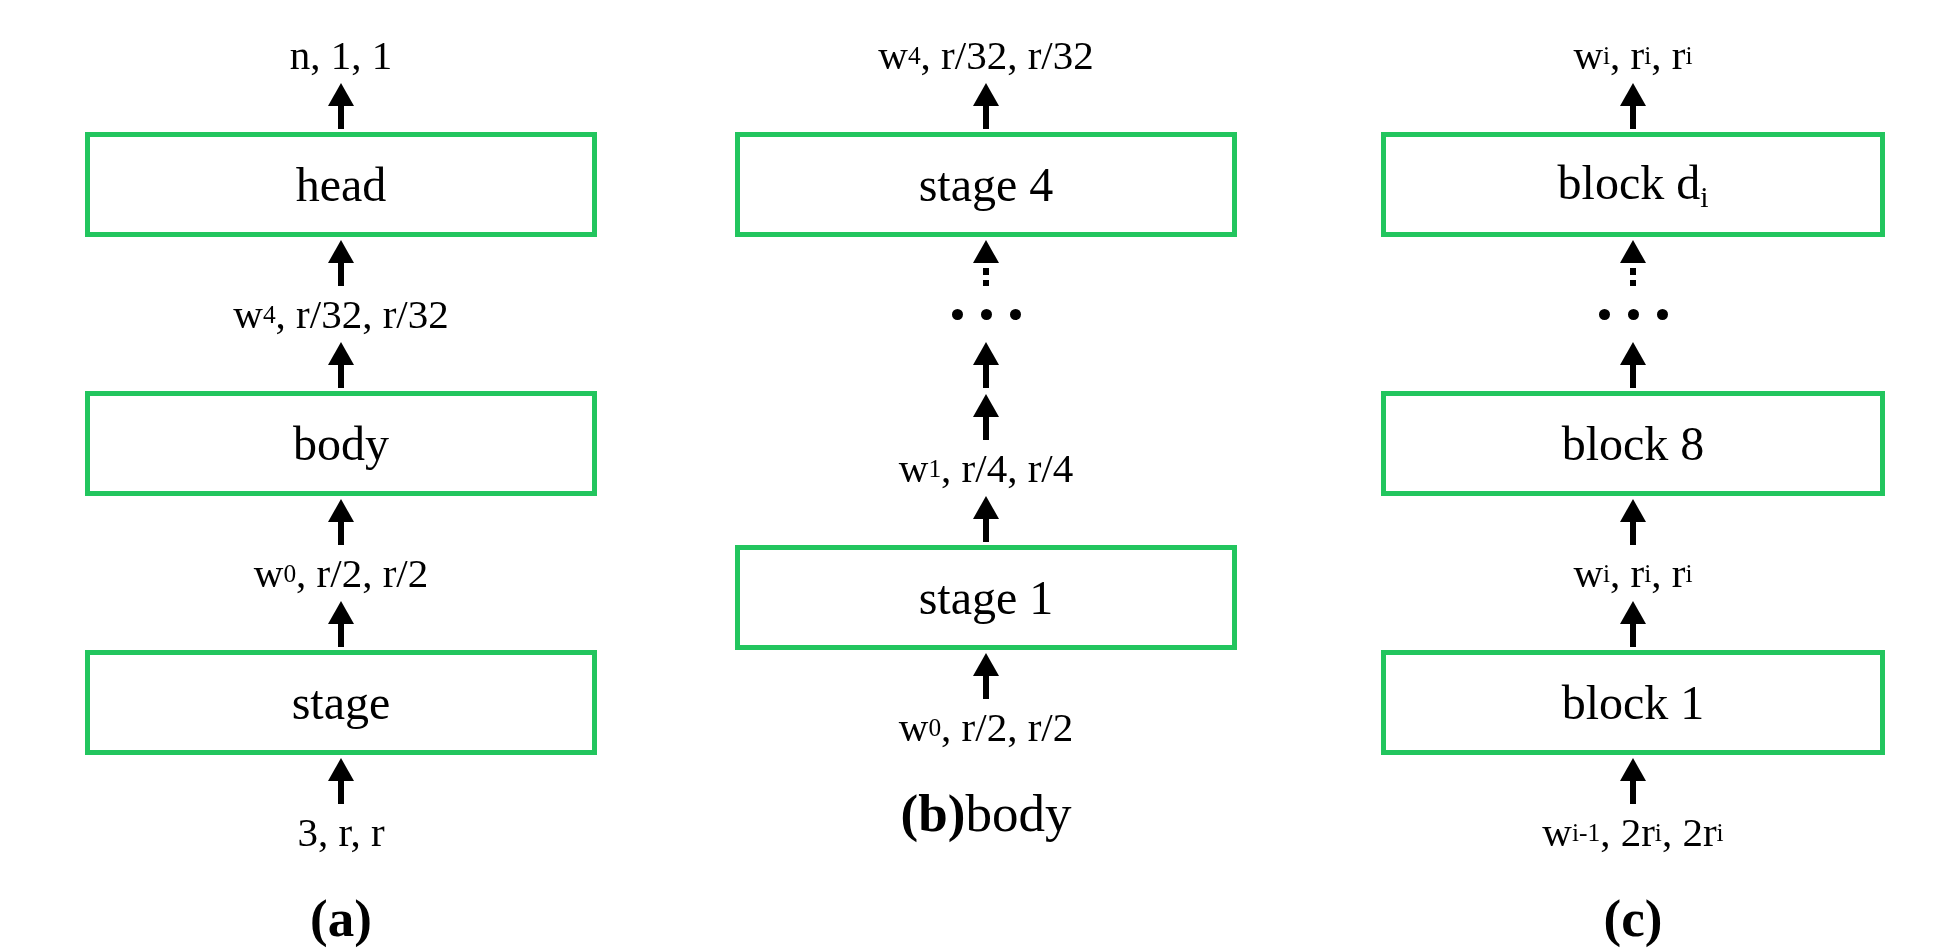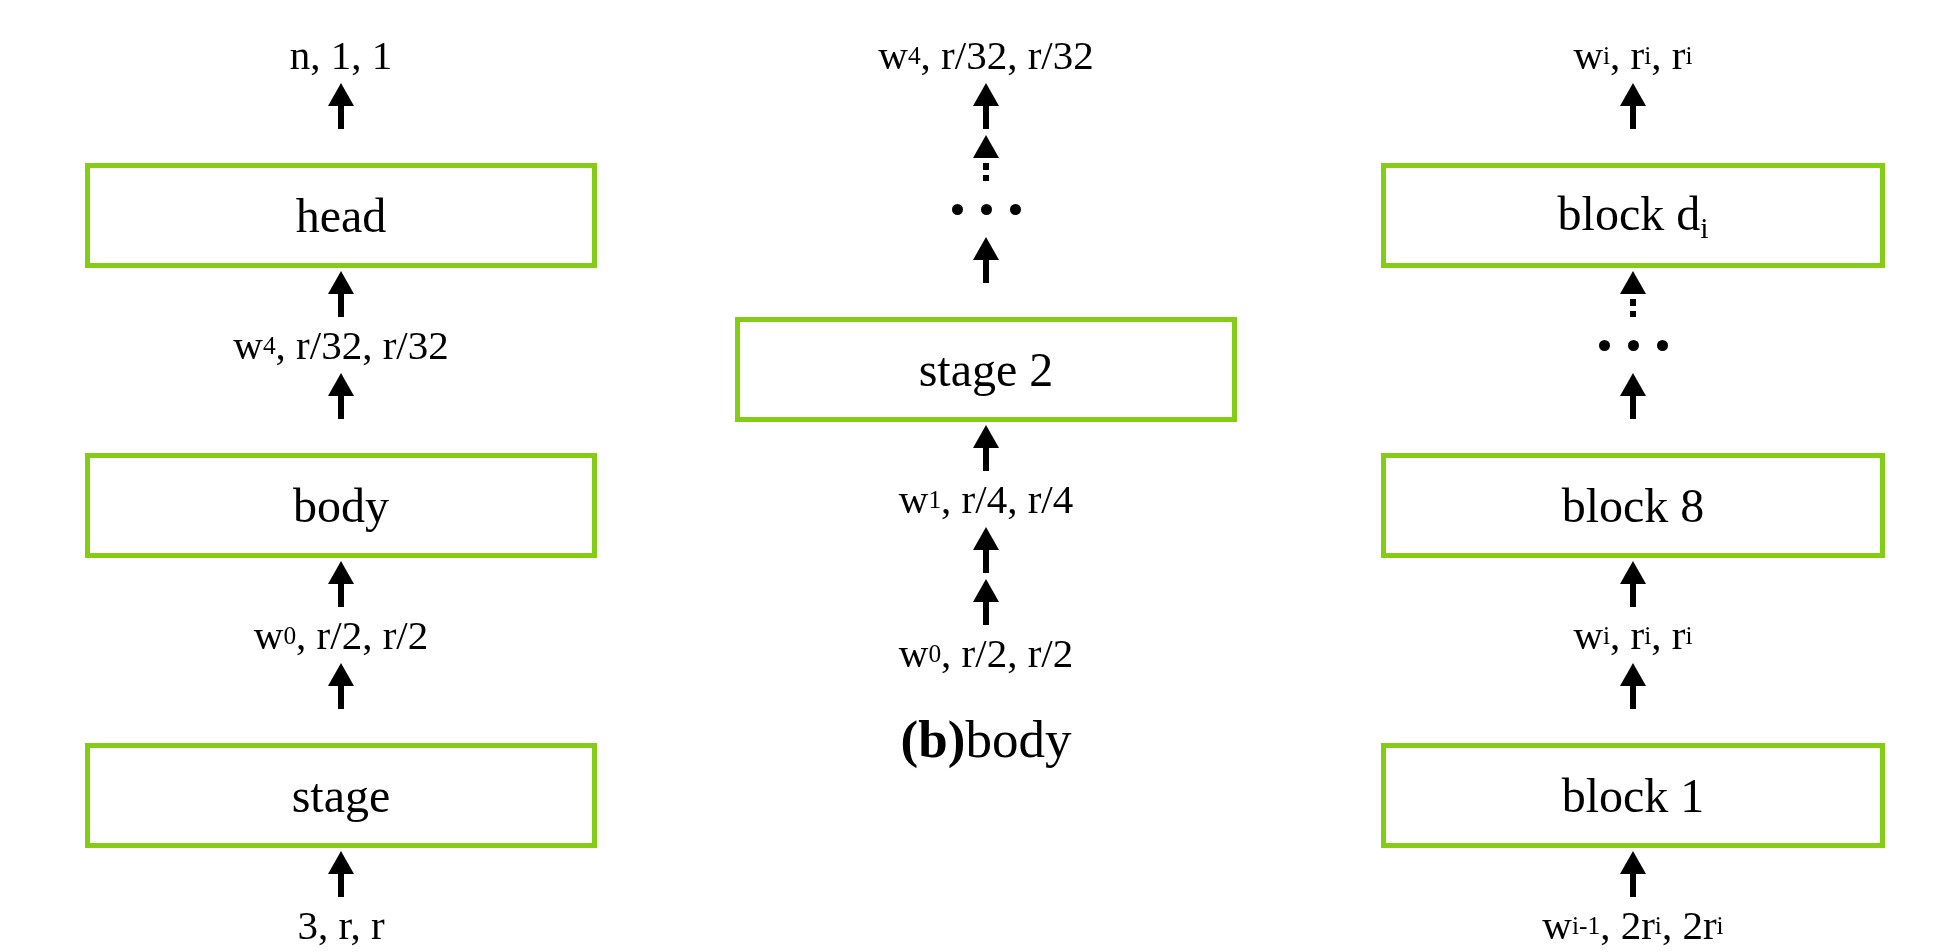--- a/index.html
+++ b/index.html
@@ -42,28 +42,27 @@
   }
   .sub {
     font-size: 0.62em;
     vertical-align: -0.28em;
   }
   .b { font-weight: 700; }
 
   .node-box {
     width: 100%;
     height: 105px;
-    border: 5px solid #84cc16;
+    border: 5px solid #22c55e;
     box-sizing: border-box;
     display: flex;
     align-items: center;
     justify-content: center;
     font-size: 48px;
     background: #ffffff;
-    margin-top: 31px;
   }
 
   .arrow {
     height: 46px;
     margin: 3px 0;
     display: flex;
     flex-direction: column;
     align-items: center;
   }
   .arrow .head {
@@ -172,49 +171,52 @@
   <div class="column col-b">
     <div class="io-label">
         <span>w</span>
         <span class="sub">4</span>
         <span>, r/32, r/32</span>
       </div>
     <div class="arrow">
       <span class="head"></span>
       <span class="stem"></span>
     </div>
+    <div class="node-box">
+      <span><span>stage 4</span></span>
+    </div>
     <div class="arrow dashed">
       <span class="head"></span>
       <span class="dash"></span>
       <span class="dash"></span>
     </div>
     <div class="dots">
       <span class="dot"></span>
       <span class="dot"></span>
       <span class="dot"></span>
     </div>
     <div class="arrow">
       <span class="head"></span>
       <span class="stem"></span>
     </div>
-    <div class="node-box">
-      <span><span>stage 2</span></span>
-    </div>
     <div class="arrow">
       <span class="head"></span>
       <span class="stem"></span>
     </div>
     <div class="io-label">
         <span>w</span>
         <span class="sub">1</span>
         <span>, r/4, r/4</span>
       </div>
     <div class="arrow">
       <span class="head"></span>
       <span class="stem"></span>
+    </div>
+    <div class="node-box">
+      <span><span>stage 1</span></span>
     </div>
     <div class="arrow">
       <span class="head"></span>
       <span class="stem"></span>
     </div>
     <div class="io-label">
         <span>w</span>
         <span class="sub">0</span>
         <span>, r/2, r/2</span>
       </div>

